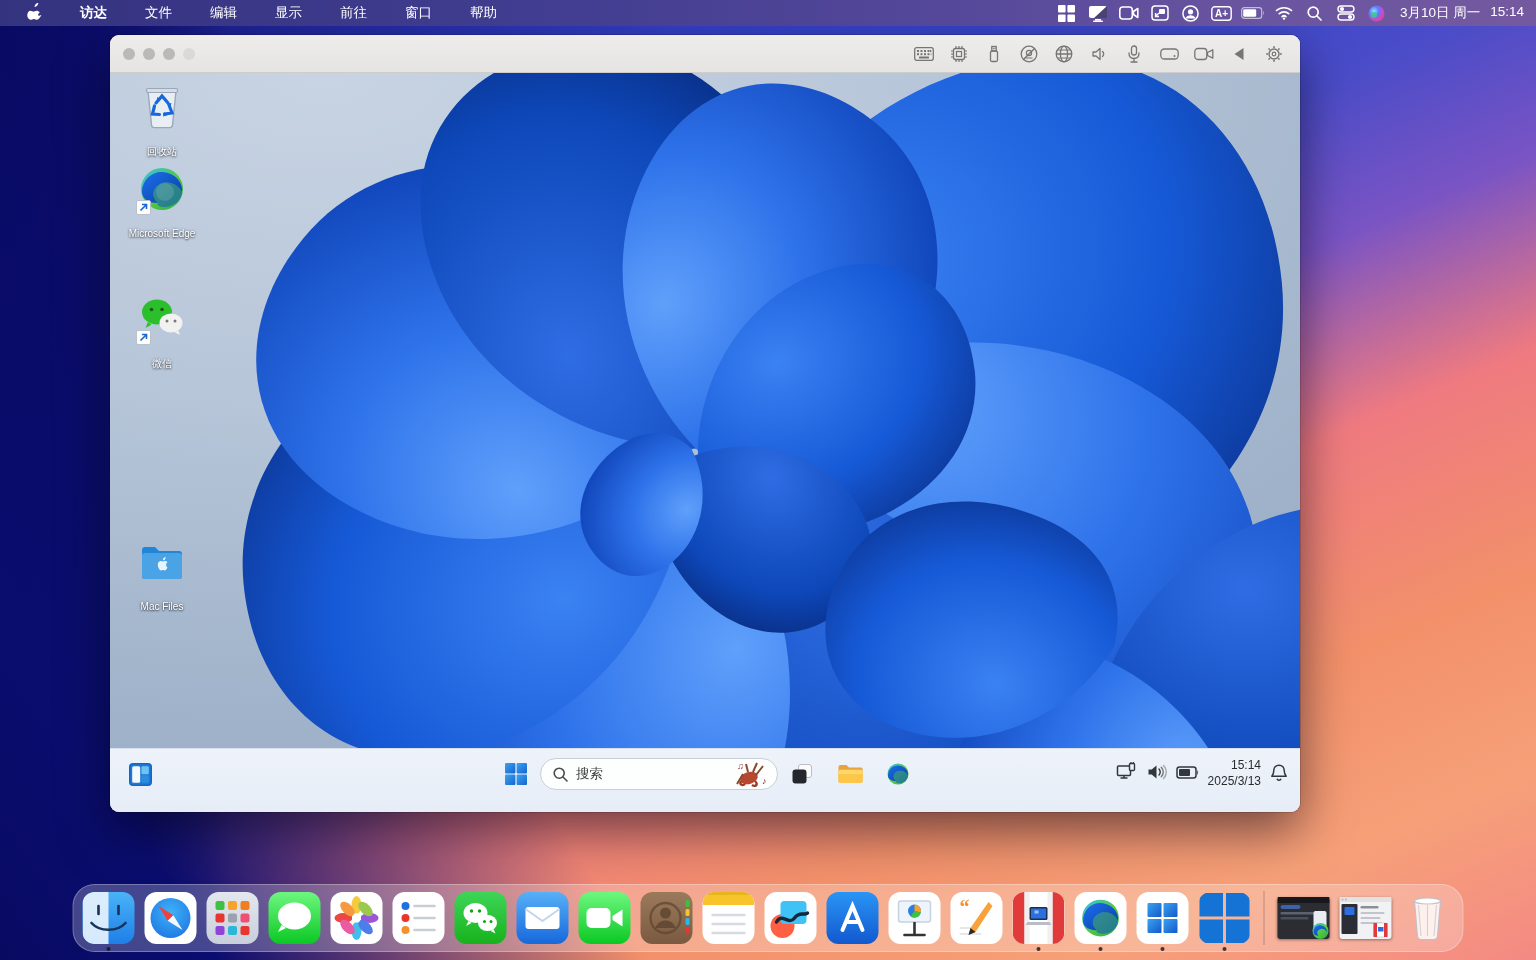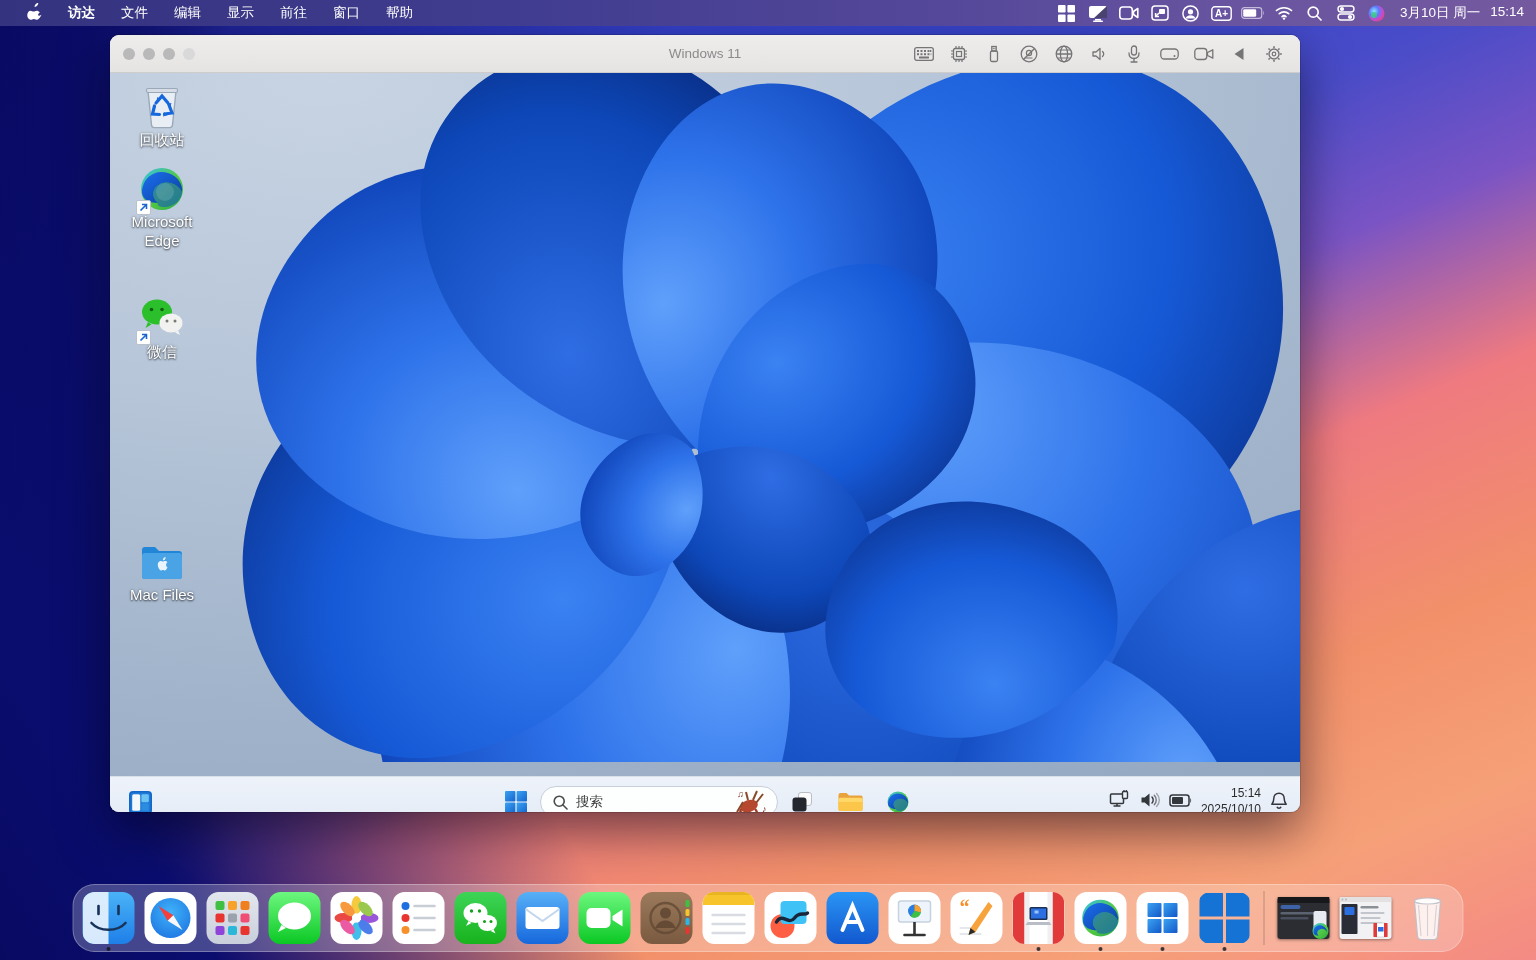--- a/index.html
+++ b/index.html
@@ -14,21 +14,21 @@
       linear-gradient(135deg, rgba(16,16,110,.85) 0%, rgba(16,16,110,0) 28%),
       linear-gradient(157deg, #2b35c0 0%, #3a46cc 30%, #4a4cc8 40%, #7a54c4 50%, #ef7a80 62%, #f2906a 76%, #f6a078 88%, #f48a84 100%);
   }
 
   
   .menubar {
     position:absolute; top:0; left:0; right:0; height:26px;
     background:linear-gradient(90deg,#34337f 0%,#413d90 35%,#55489a 62%,#6a55a0 82%,#74599f 100%);
     display:flex; align-items:center; color:#fff; font-size:13.5px; z-index:50;
   }
-  .menubar .left { display:flex; align-items:center; gap:0; padding-left:14px; }
+  .menubar .left { display:flex; align-items:center; gap:12px; padding-left:14px; }
   .menubar .menu-item { padding:0 13px; height:26px; display:flex; align-items:center; }
   .menubar .menu-item.app-name { font-weight:bold; }
   .menubar .right { margin-left:auto; display:flex; align-items:center; gap:7px; padding-right:12px; }
   .mi { width:24px; height:18px; display:flex; align-items:center; justify-content:center; }
   .menubar .clock { display:flex; gap:10px; margin-left:4px; white-space:nowrap; }
 
   
   .vm-window {
     position:absolute; left:110px; top:35px; width:1190px; height:777px;
     border-radius:9px; box-shadow:0 18px 50px rgba(0,0,20,.55), 0 0 0 1px rgba(0,0,0,.15);
@@ -51,31 +51,31 @@
   .win-desktop {
     position:absolute; top:38px; left:0; right:0; bottom:0;
     background:radial-gradient(140% 120% at 18% 0%, #c8d4e3 0%, #b6c5d8 38%, #a0b3ca 72%, #93a7c1 100%);
     overflow:hidden;
   }
   .bloom { position:absolute; inset:0 0 50px 0; }
 
   .desk-icon { position:absolute; left:8px; width:88px; text-align:center; cursor:default; }
   .desk-icon .glyph { width:48px; height:48px; margin:0 auto; position:relative; }
   .desk-icon .lbl {
-    margin-top:0; font-size:15px; color:#fff; line-height:1.25;
+    margin-top:15px; font-size:10px; color:#fff; line-height:1.25;
     text-shadow:0 1px 2px rgba(0,0,0,.65), 0 0 3px rgba(0,0,0,.4);
   }
   .shortcut-badge {
     position:absolute; left:-2px; bottom:-2px; width:15px; height:15px; background:#fff;
     border:1px solid #b9c2cc; border-radius:2px; display:flex; align-items:center; justify-content:center;
   }
 
   
   .win-taskbar {
-    position:absolute; left:0; right:0; bottom:0; height:36px;
+    position:absolute; left:0; right:0; bottom:0; height:64px;
     background:linear-gradient(#eef3fa,#e6edf7);
     border-top:1px solid #d8e0ea;
   }
   .tb-btn { position:absolute; top:9px; width:32px; height:32px; border-radius:5px; display:flex; align-items:center; justify-content:center; }
   .search-pill {
     position:absolute; left:430px; top:9px; width:238px; height:32px; border-radius:16px;
     background:#fdfefe; border:1px solid #c7cfda; display:flex; align-items:center; padding:0 6px 0 12px; gap:8px;
   }
   .search-pill .stext { font-size:13.5px; color:#3c3c3c; flex:1; }
   .tray { position:absolute; right:0; top:0; height:50px; display:flex; align-items:center; gap:9px; padding-right:12px; color:#33363b; }
@@ -226,21 +226,20 @@
     </span>
     <div class="clock">
       <span>3月10日 周一</span>
       <span>15:14</span>
     </div>
   </div>
 </div>
 
 <div class="vm-window">
   <div class="vm-titlebar">
-    <div class="vm-title">Windows 11</div>
     <div class="traffic">
       <span></span>
       <span></span>
       <span></span>
       <span class="inactive-4"></span>
     </div>
     <div class="vm-toolbar">
       <span class="ti">
           <svg width="20" height="14" viewBox="0 0 20 14">
             <rect x=".7" y=".7" width="18.6" height="12.6" rx="2" fill="none" stroke="currentColor" stroke-width="1.3"></rect>
@@ -587,21 +586,21 @@
                 <path d="M16.6 1.5 c3.6 3.8 3.6 9.2 0 13" opacity=".4"></path>
               </g>
             </svg></span>
         <span><svg width="23" height="13" viewBox="0 0 23 13">
               <rect x="1" y="1" width="19" height="11" rx="2.5" fill="none" stroke="#33363b" stroke-width="1.5"></rect>
               <rect x="3" y="3" width="11" height="7" rx="1" fill="#33363b"></rect>
               <path d="M21.3 4.2 c1.1.5 1.1 4.1 0 4.6z" fill="#33363b"></path>
             </svg></span>
         <div class="clockbox">
           <div>15:14</div>
-          <div>2025/10/10</div>
+          <div>2025/3/13</div>
         </div>
         <span><svg width="18" height="19" viewBox="0 0 18 19">
               <path d="M9 2.2 c3.4 0 5.2 2.6 5.2 5.4 0 3.6 1.2 4.8 2 5.6 H1.8 c.8-.8 2-2 2-5.6 0-2.8 1.8-5.4 5.2-5.4 Z" fill="none" stroke="#33363b" stroke-width="1.5" stroke-linejoin="round"></path>
               <path d="M7 15.8 a2.1 2.1 0 0 0 4 0" fill="none" stroke="#33363b" stroke-width="1.5"></path>
             </svg></span>
       </div>
     </div>
   </div>
 </div>
 

